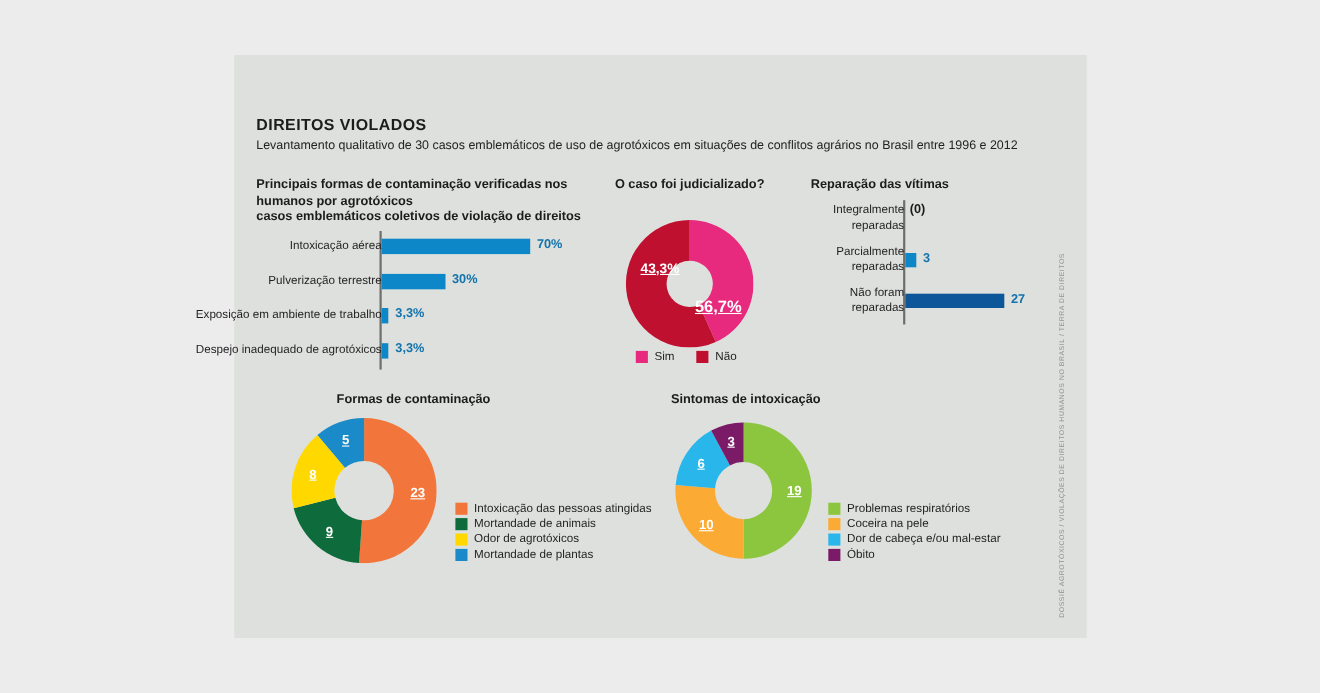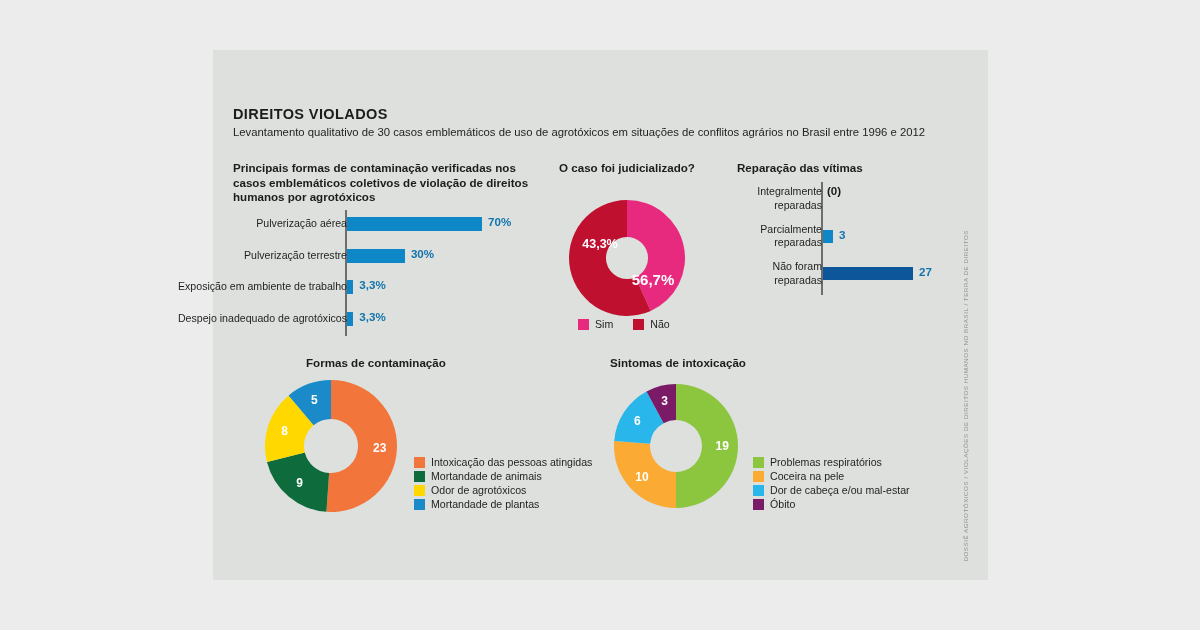--- a/index.html
+++ b/index.html
@@ -121,20 +121,21 @@
   }
 
   
   .donut-wrap { position: absolute; }
   .donut-label {
     position: absolute;
     font-weight: bold;
     color: #ffffff;
     transform: translate(-50%, -50%);
     white-space: nowrap;
+    text-decoration: underline;
   }
 
   
   .legend { position: absolute; }
   .legend-item {
     display: flex;
     align-items: center;
     margin-bottom: 2px;
   }
   .legend-swatch {
@@ -167,29 +168,29 @@
 <body>
 
 <div id="stage">
   <div id="panel" class="abs"></div>
 
   <div id="title" class="abs">DIREITOS VIOLADOS</div>
   <div id="subtitle" class="abs">Levantamento qualitativo de 30 casos emblemáticos de uso de agrotóxicos em situações de conflitos agrários no Brasil entre 1996 e 2012</div>
 
   <div class="abs sec-head" style="left:233px; top:161px; width:300px;">
     <div>Principais formas de contaminação verificadas nos</div>
+    <div>humanos por agrotóxicos</div>
     <div>casos emblemáticos coletivos de violação de direitos</div>
-    <div>humanos por agrotóxicos</div>
   </div>
 
   <div id="barchart1" class="abs">
     <div id="axis1"></div>
 
     <div class="bar-row">
-      <span class="bar-label">Pulverização aérea</span>
+      <span class="bar-label">Intoxicação aérea</span>
       <span class="bar-fill" id="b1f0" style="width: 135.1px; background: rgb(13, 135, 200);"></span>
       <span class="bar-val" id="b1v0" style="left: 255.1px;">70%</span>
     </div>
 
     <div class="bar-row">
       <span class="bar-label">Pulverização terrestre</span>
       <span class="bar-fill" id="b1f1" style="width: 57.9px; background: rgb(13, 135, 200);"></span>
       <span class="bar-val" id="b1v1" style="left: 177.9px;">30%</span>
     </div>
 

